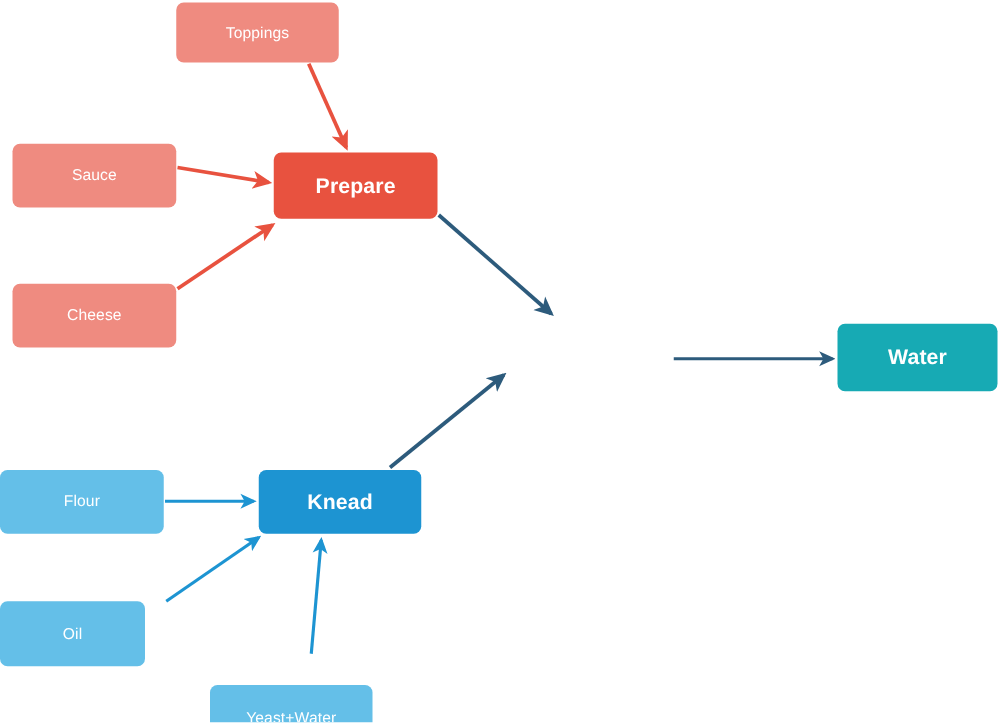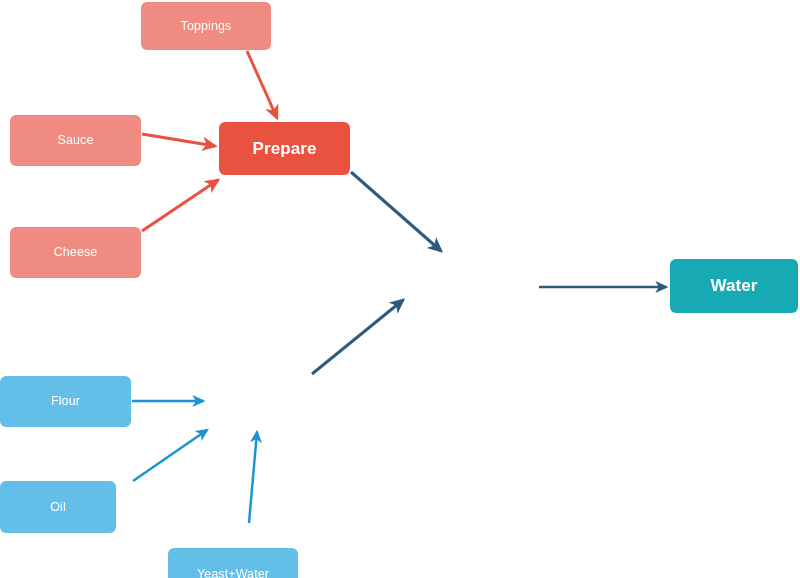--- a/index.html
+++ b/index.html
@@ -98,13 +98,16 @@
     </div>
     <div class="node ingredient" style="left: 0px; top: 376px; width: 131px; height: 51px; background: rgb(100, 191, 232); color: rgb(255, 255, 255);">
       <span class="node-label">Flour</span>
     </div>
     <div class="node ingredient" style="left: 0px; top: 481px; width: 116px; height: 52px; background: rgb(100, 191, 232); color: rgb(255, 255, 255);">
       <span class="node-label">Oil</span>
     </div>
     <div class="node ingredient" style="left: 168px; top: 524px; width: 130px; height: 52px; background: rgb(100, 191, 232); color: rgb(255, 255, 255); margin-top: 24px;">
       <span class="node-label">Yeast+Water</span>
     </div>
+    <div class="node process" style="left: 207px; top: 376px; width: 130px; height: 51px; background: rgb(29, 148, 210); color: rgb(255, 255, 255);">
+      <span class="node-label">Knead</span>
+    </div>
   </div>
 
 </body></html>

